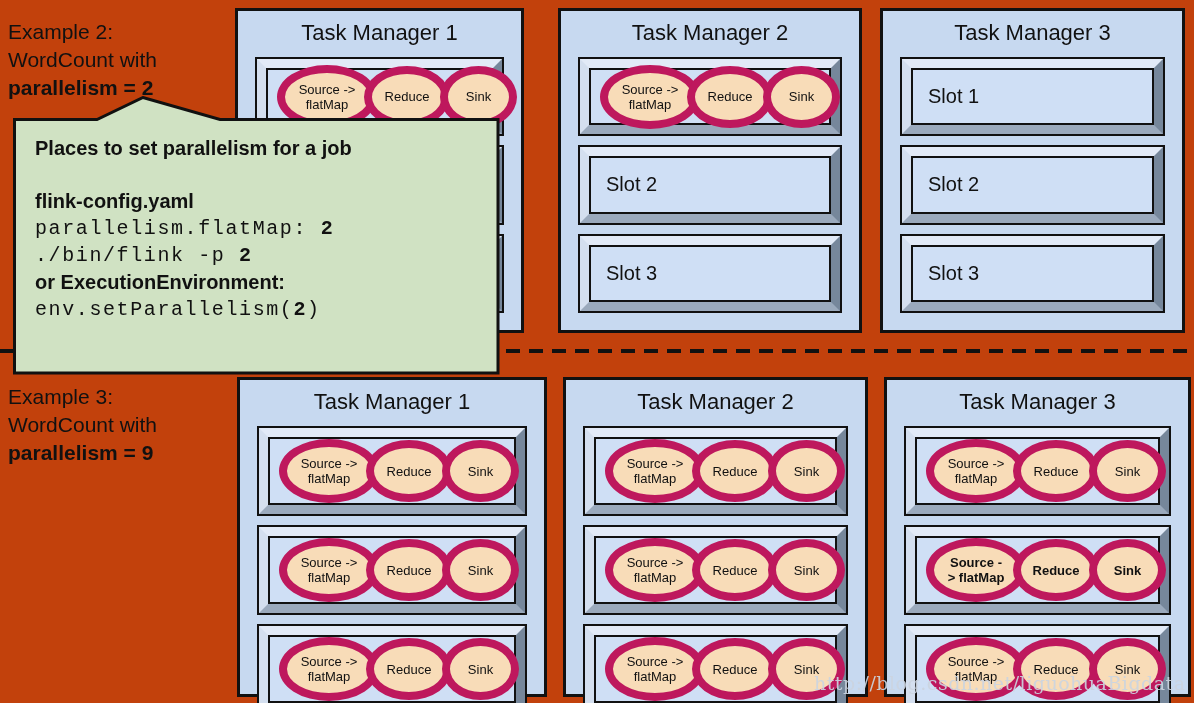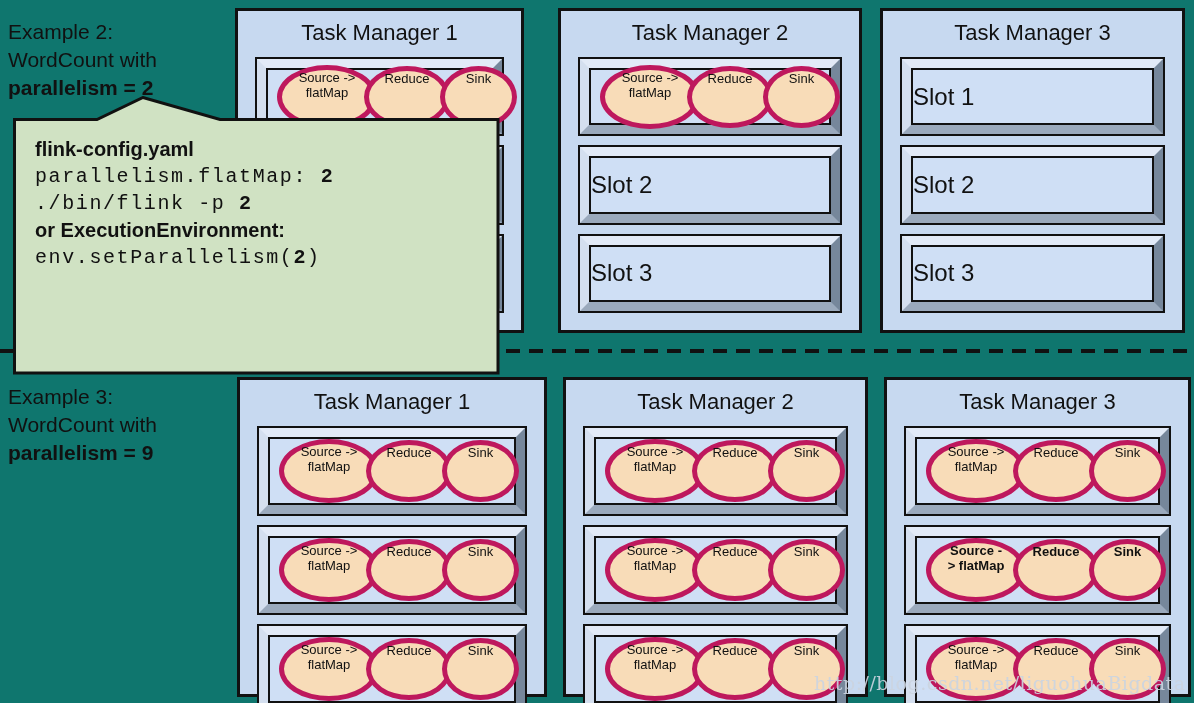--- a/index.html
+++ b/index.html
@@ -1,17 +1,17 @@
 <!DOCTYPE html>
 <html style="--tm-fill: #c7d9f0; --slot-fill: #cfdff5; --op-fill: #f8dcb8; --callout-fill: #d0e2c3;"><head>
 <meta charset="utf-8">
 <style>
   html,body{margin:0;padding:0;background:#ffffff;}
   .stage{
-    position:relative;width:1194px;height:703px;background:#0f766e;overflow:hidden;
+    position:relative;width:1194px;height:703px;background:#c2410c;overflow:hidden;
     font-family:"Liberation Sans",sans-serif;color:#111;
   }
   
   .sep{
     position:absolute;left:0;top:349px;width:1194px;height:4px;z-index:1;
     background:repeating-linear-gradient(90deg,#111 0 14px,transparent 14px 23px);
   }
   
   .example{position:absolute;left:8px;width:225px;font-size:21px;line-height:28px;z-index:2;}
   .example .l3{font-weight:bold;}
@@ -34,27 +34,27 @@
   
   .slot{flex:1;box-sizing:border-box;border:2px solid #111;min-height:0;}
   .bevel{
     height:100%;box-sizing:border-box;border:9px solid;
     border-color:#e2eaf7 #76879b #9aa9bc #d4dfef;
   }
   .inner{
     height:100%;box-sizing:border-box;border:2px solid #111;
     background:var(--slot-fill,#cfdff5);
   }
-  .slot-label{display:flex;align-items:center;height:100%;font-size:24px;}
+  .slot-label{display:flex;align-items:center;height:100%;padding-left:15px;font-size:20px;}
   
   .ops{display:flex;align-items:center;justify-content:flex-start;padding-left:9px;overflow:visible;}
   .op{
-    flex:none;box-sizing:border-box;border:5px solid #be185d;border-radius:50%;
+    flex:none;box-sizing:border-box;border:8px solid #be185d;border-radius:50%;
     background:var(--op-fill,#f8dcb8);
-    display:flex;justify-content:center;
+    display:flex;align-items:center;justify-content:center;
   }
   .op-label{font-size:13px;line-height:15px;text-align:center;white-space:pre-line;}
   .op0{width:100px;height:64px;}
   .op1{width:86px;height:62px;margin-left:-13px;}
   .op2{width:77px;height:62px;margin-left:-10px;}
   .slot.bold-ops .op-label{font-weight:bold;}
   
   .callout{position:absolute;left:13px;top:96px;width:487px;height:279px;z-index:5;}
   .callout svg{position:absolute;left:0;top:0;}
   .callout-text{position:absolute;left:22px;top:40px;right:14px;}
@@ -345,20 +345,21 @@
   </div>
         </div>
   </div>
     </div>
 
   <div class="callout">
     <svg width="487" height="279" viewBox="0 0 487 279">
       <polygon points="1.5,23.5 84,23.5 130,1.5 207,23.5 485,23.5 485,277 1.5,277" style="fill:var(--callout-fill,#d0e2c3);stroke:#111;stroke-width:3;stroke-linejoin:miter;"></polygon>
     </svg>
     <div class="callout-text">
+      <div class="callout-title">Places to set parallelism for a job</div>
       <div id="callout-lines">
           <div class="c-line"><span class="b">flink-config.yaml</span></div>
           <div class="c-line"><span class="m">parallelism.flatMap: </span><span class="mb">2</span></div>
           <div class="c-line"><span class="m">./bin/flink -p </span><span class="mb">2</span></div>
           <div class="c-line"><span class="b">or ExecutionEnvironment:</span></div>
           <div class="c-line"><span class="m">env.setParallelism(</span><span class="mb">2</span><span class="m">)</span></div>
         </div>
     </div>
   </div>
 

